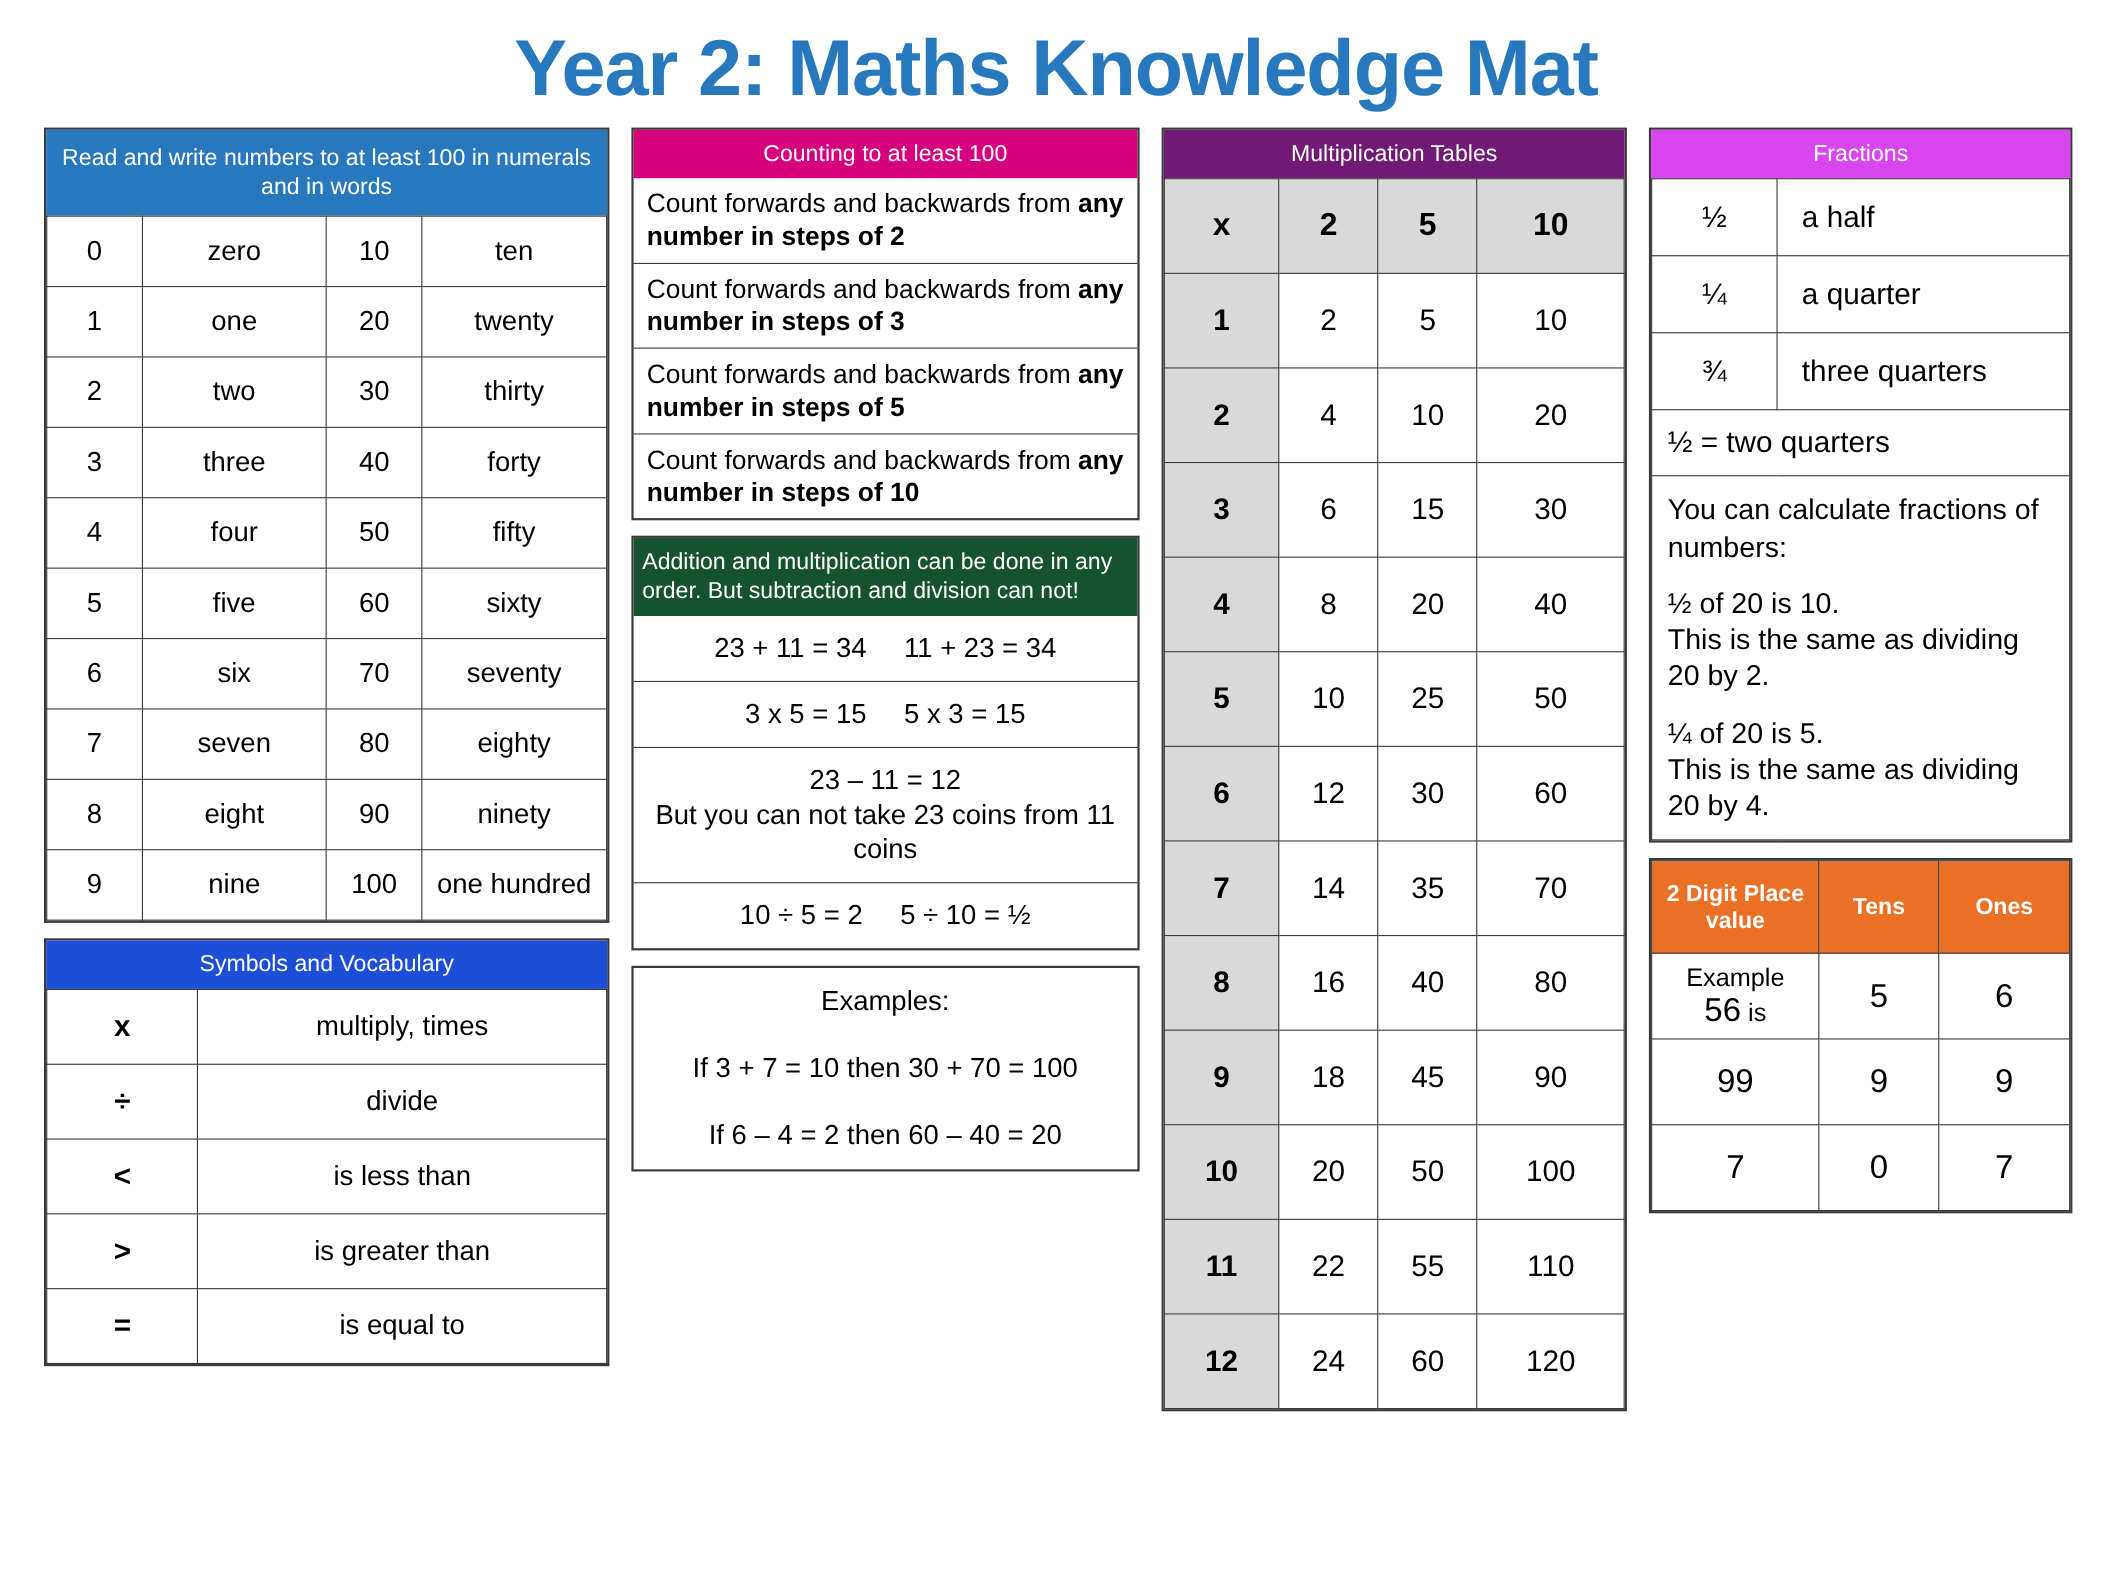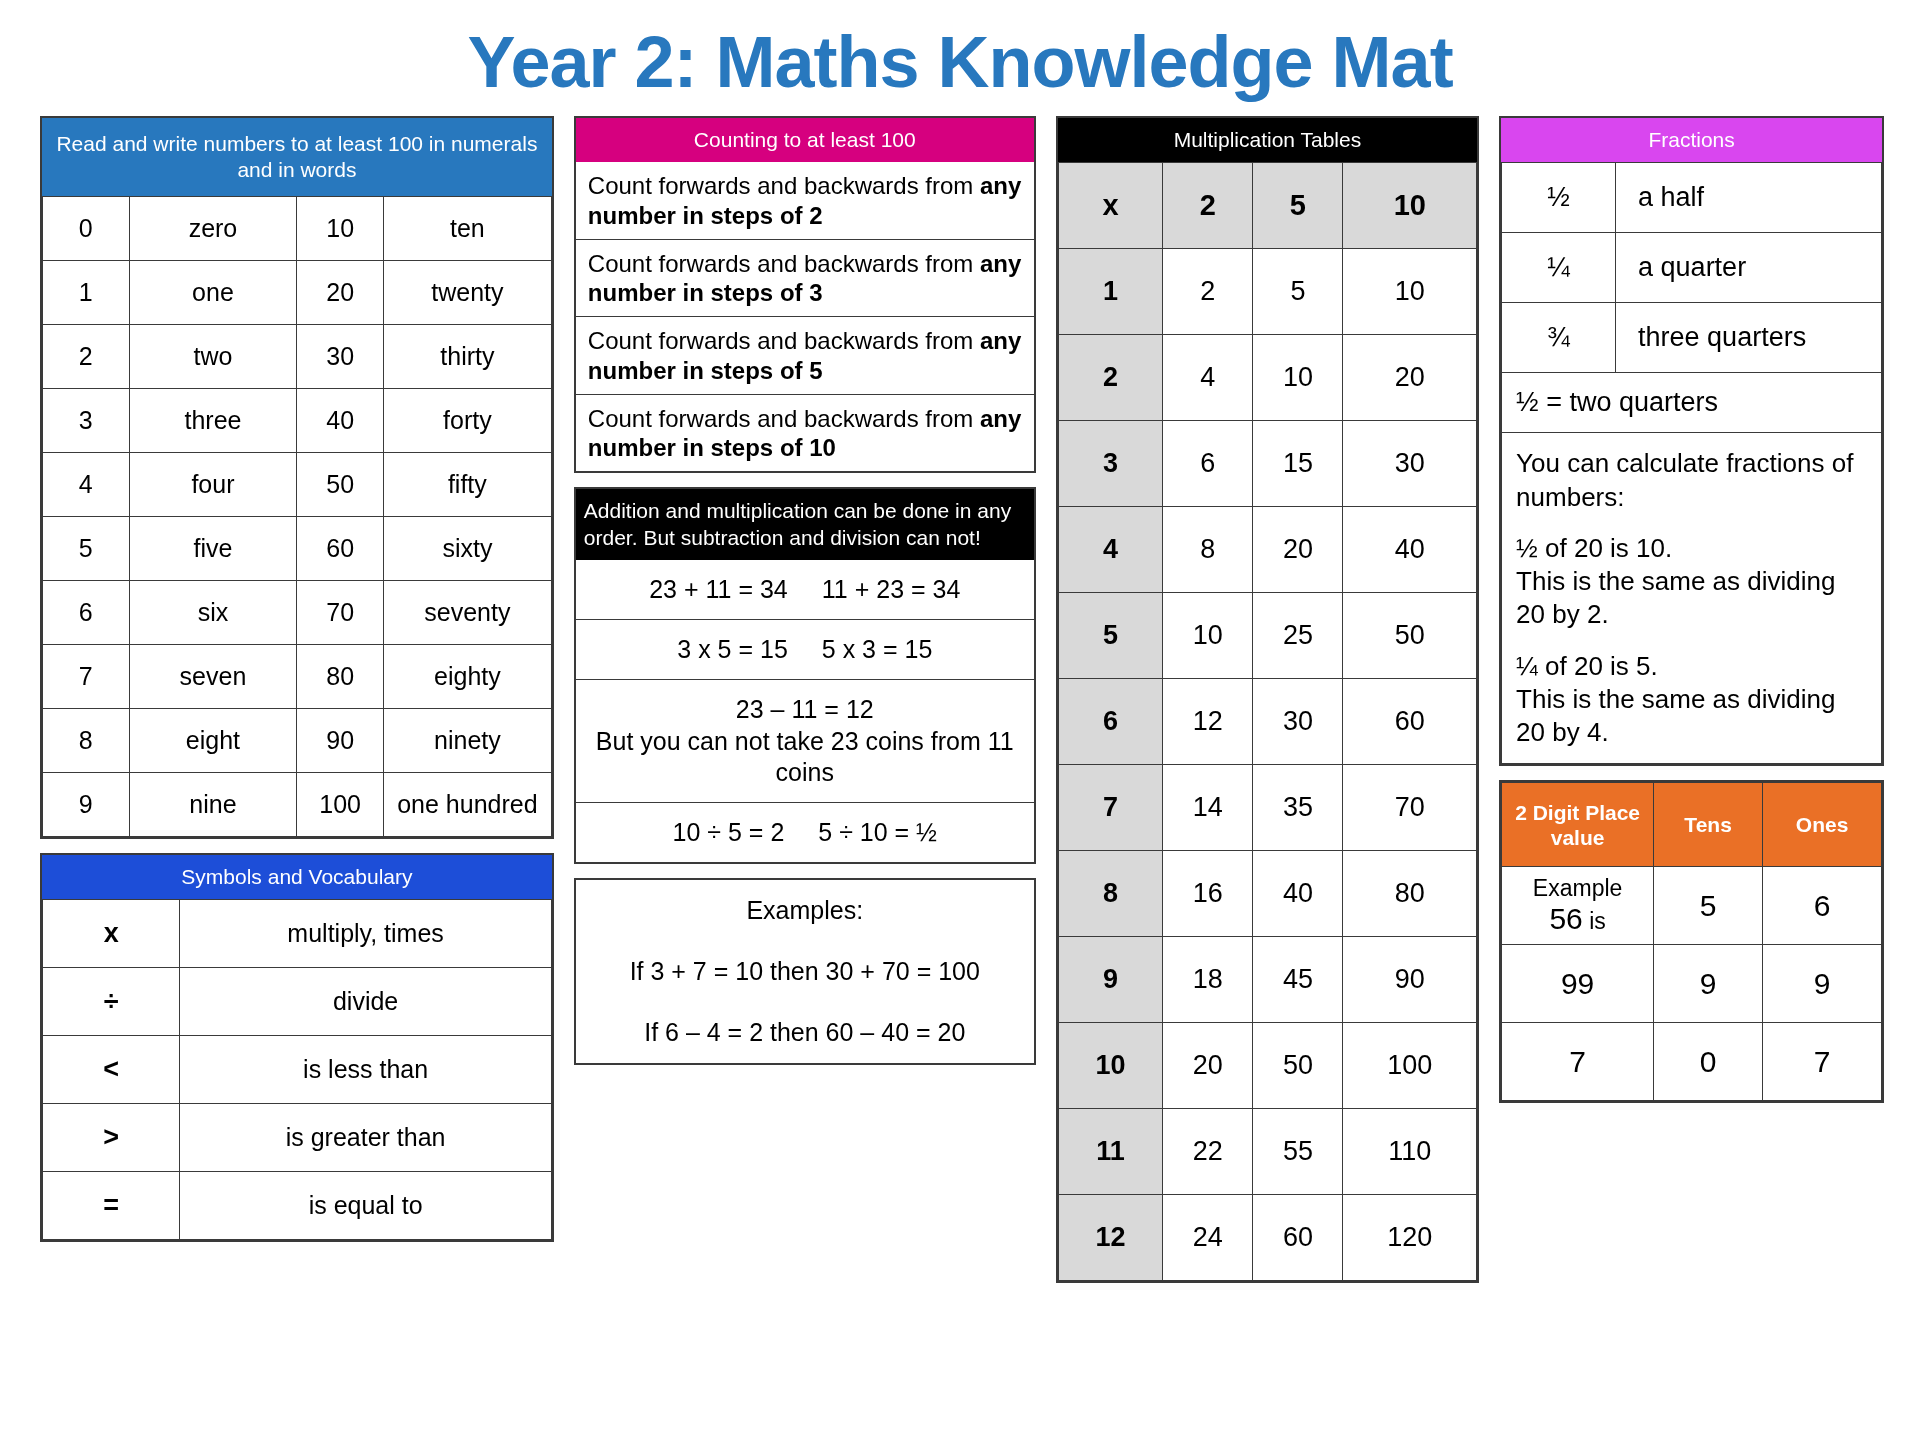--- a/index.html
+++ b/index.html
@@ -41,24 +41,24 @@
   .card-hdr {
     color: #ffffff;
     font-weight: normal;
     text-align: center;
     font-size: 21px;
     line-height: 1.25;
     padding: 9px 8px;
   }
   .hdr-blue   { background: #2878be; }
   .hdr-pink   { background: #d6007f; }
-  .hdr-green  { background: #000000; }
+  .hdr-green  { background: #701a75; }
   .hdr-amber  { background: #d946ef; }
   .hdr-purple { background: #1d4ed8; }
-  .hdr-cyan   { background: #000000; }
+  .hdr-cyan   { background: #14532d; }
   .hdr-red    { background: #fa0000; }
 
   .hdr-tall { min-height: 78px; display: flex; align-items: center; justify-content: center; }
   .hdr-left { text-align: left; }
 
   table { width: 100%; border-collapse: collapse; }
   td, th { border: 1px solid #3a3a3a; }
 
   
   .numwords td {

